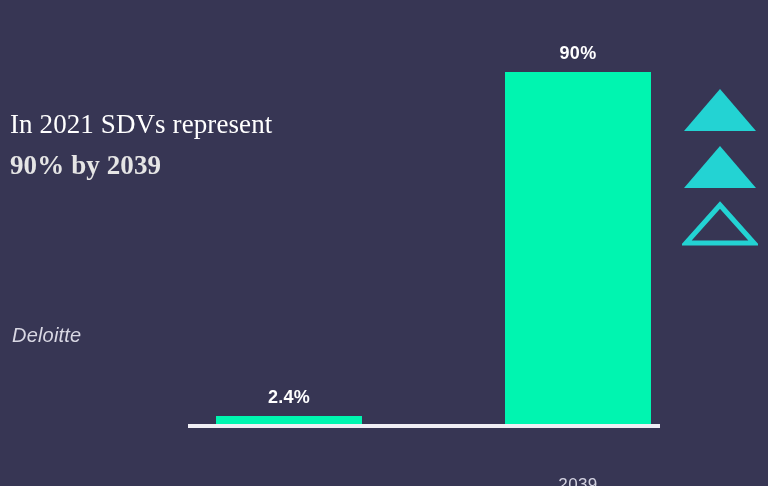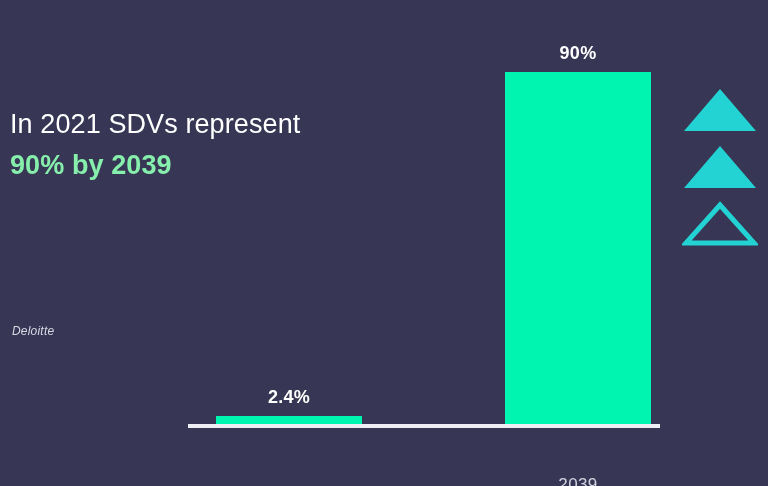--- a/index.html
+++ b/index.html
@@ -27,35 +27,36 @@
     top: 104px;
     width: 380px;
     color: #ffffff;
     font-size: 27px;
     line-height: 41px;
     letter-spacing: 0.1px;
   }
   #headline .line {
     display: block;
     white-space: nowrap;
+    font-family: Liberation Serif, serif;
   }
   #headline .strong {
     font-weight: bold;
   }
   #headline .accent {
     font-weight: bold;
-    color: #86efac;
+    color: #e5e5e5;
   }
 
   #source-label {
     position: absolute;
     left: 12px;
     top: 324px;
     color: #d9d8e4;
-    font-size: 12px;
+    font-size: 20px;
     font-style: italic;
     letter-spacing: 0.2px;
   }
 
   
   #plot {
     position: absolute;
     left: 188px;
     top: 0;
     width: 472px;

